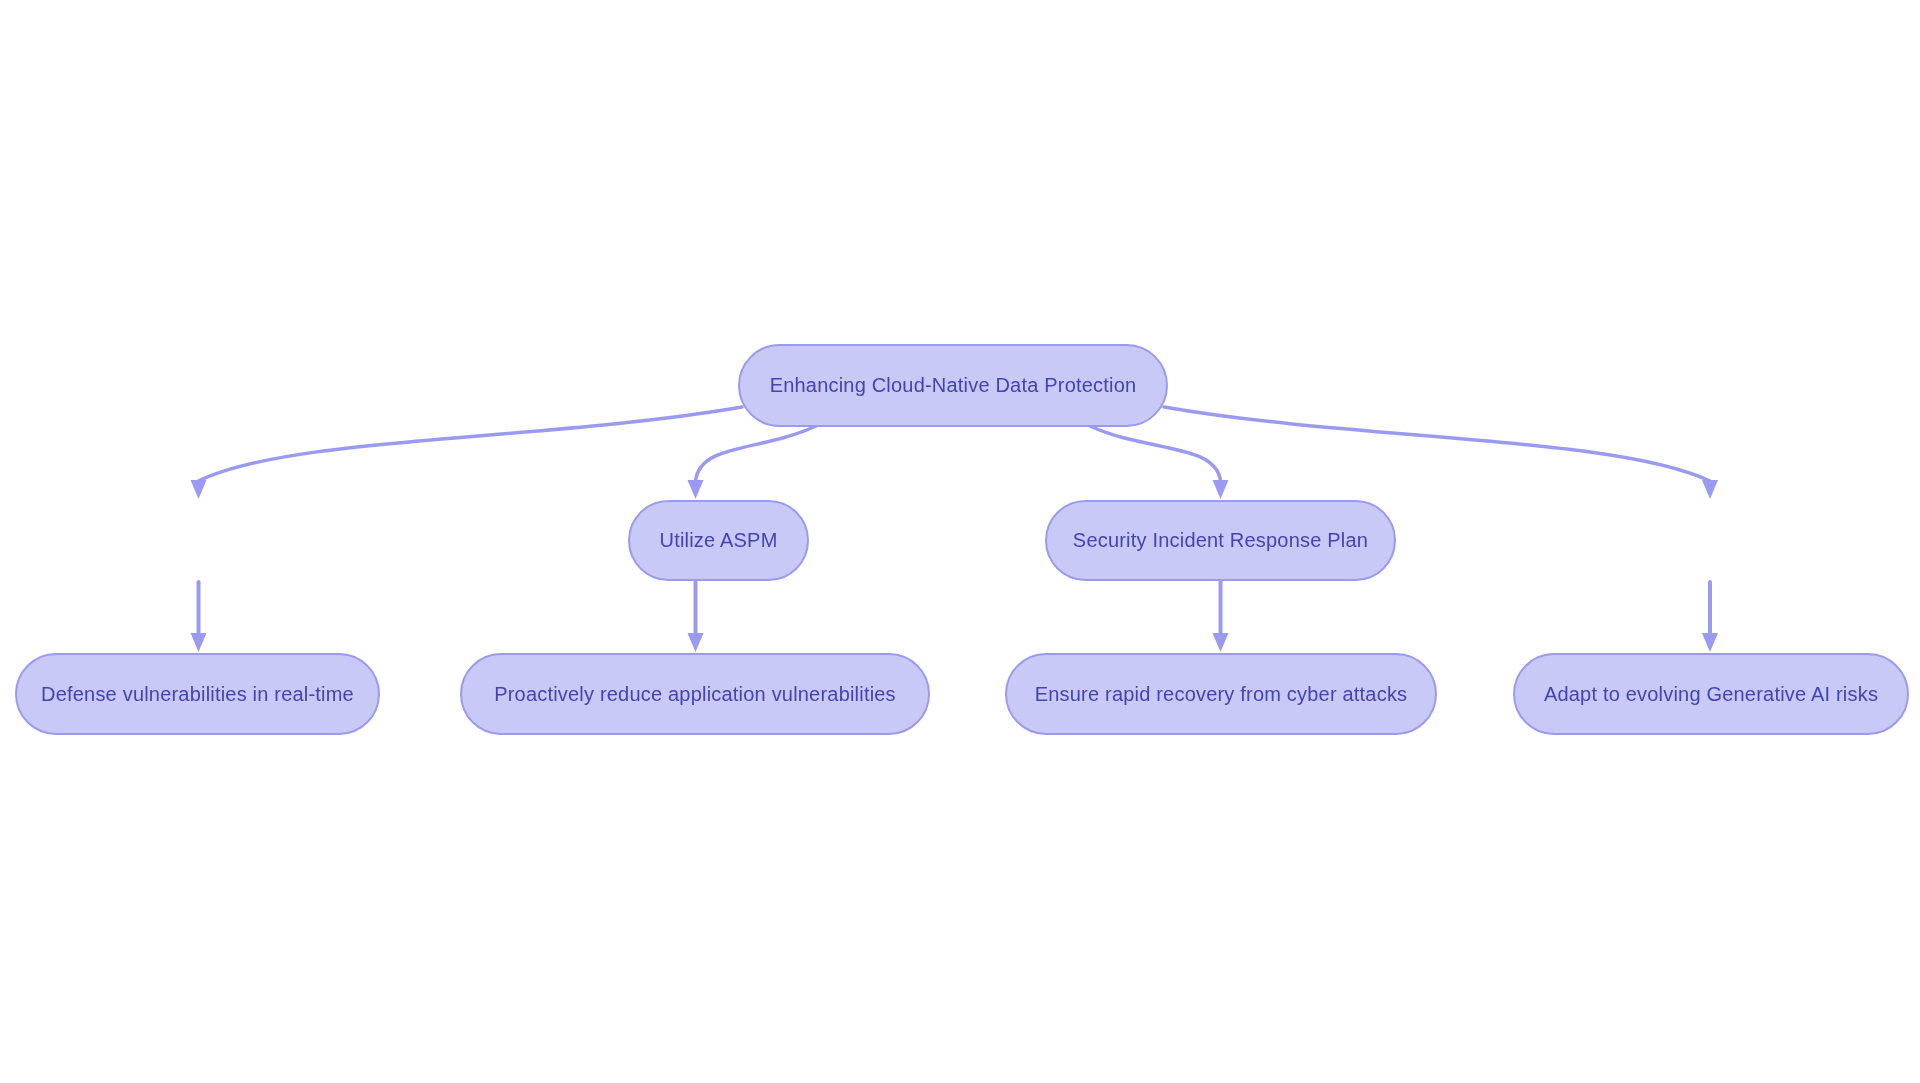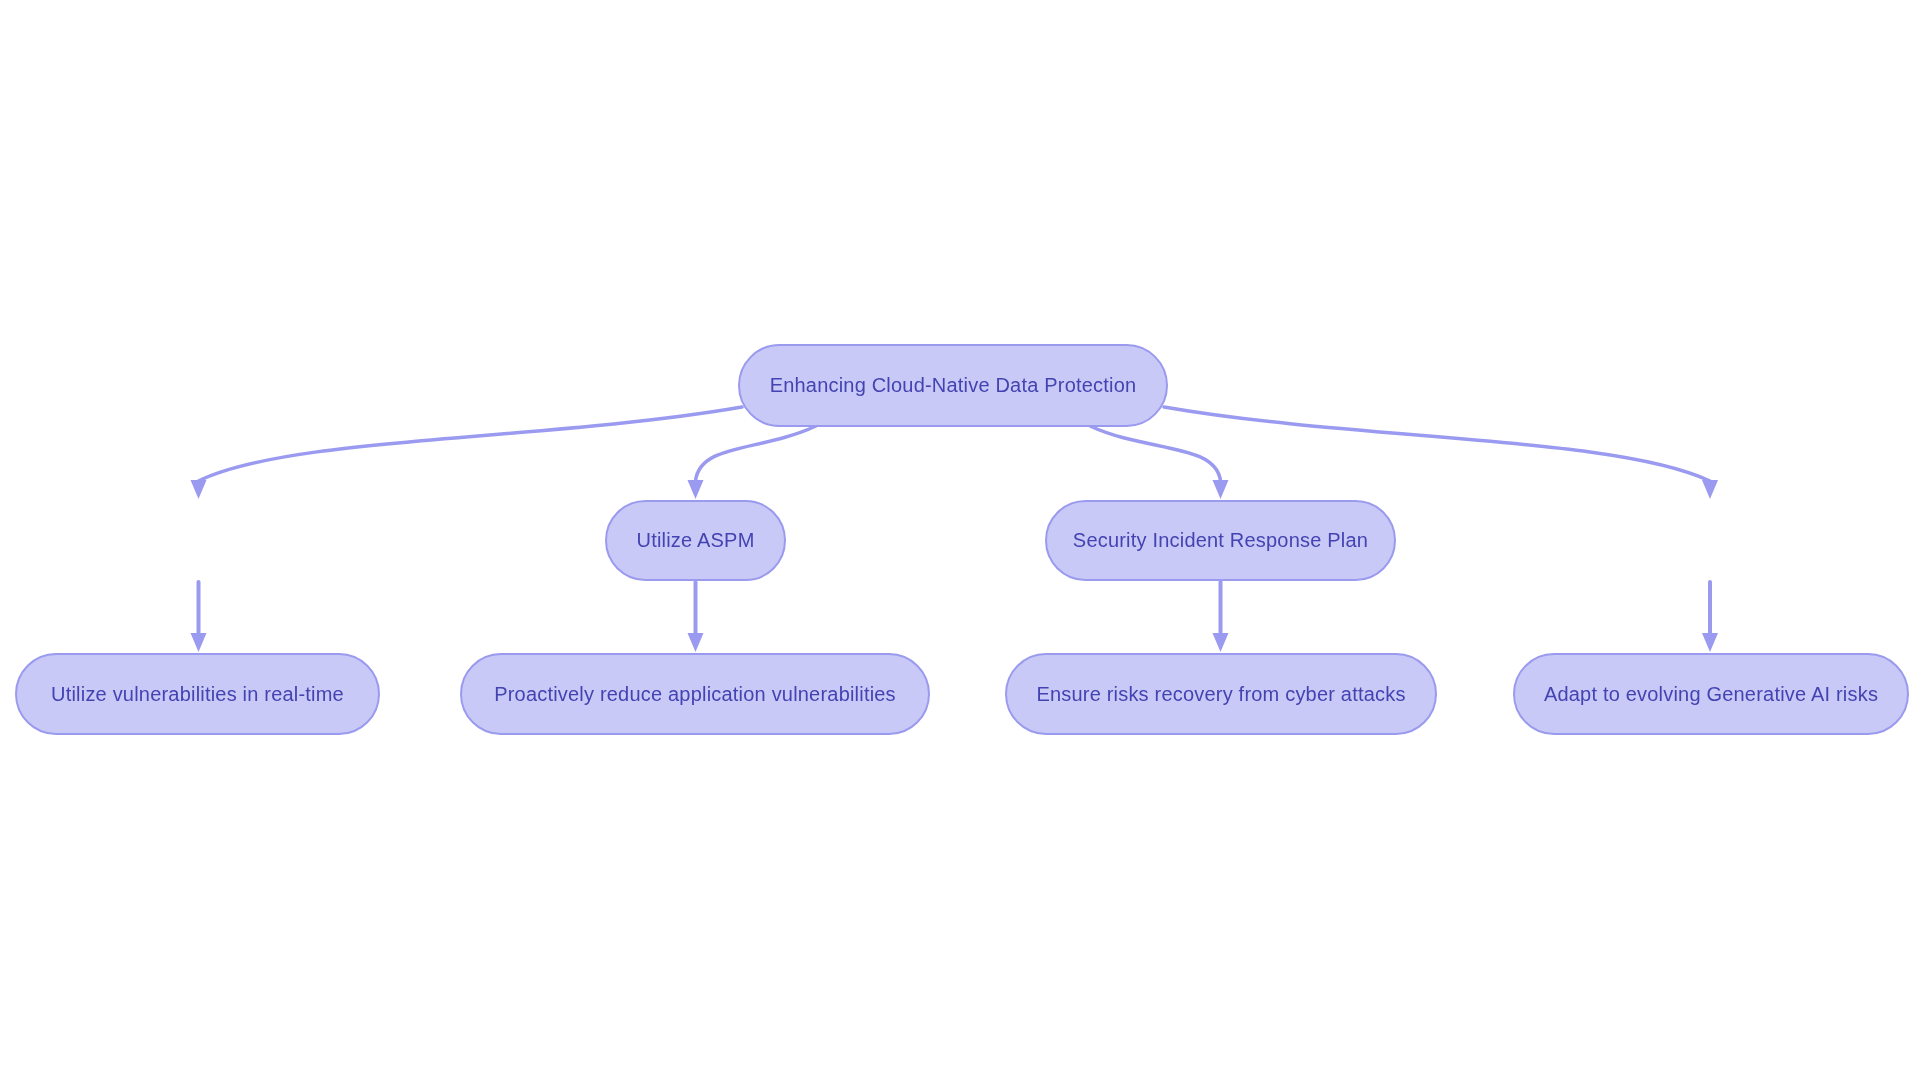--- a/index.html
+++ b/index.html
@@ -47,21 +47,21 @@
     border-radius: 42px;
     color: var(--text);
     font-size: 20px;
     letter-spacing: 0.2px;
     white-space: nowrap;
     text-align: center;
   }
   
   .n-root { left: 738px; top: 344px; width: 430px; height: 83px; }
   .n-b0 { left: 37px;   top: 500px; width: 323px; height: 81px; }
-  .n-b1 { left: 605px;  top: 500px; width: 181px; height: 81px; }
+  .n-b1 { left: 628px;  top: 500px; width: 181px; height: 81px; }
   .n-b2 { left: 1045px; top: 500px; width: 351px; height: 81px; }
   .n-b3 { left: 1555px; top: 500px; width: 310px; height: 81px; }
   .n-c0 { left: 15px;   top: 653px; width: 365px; height: 82px; }
   .n-c1 { left: 460px;  top: 653px; width: 470px; height: 82px; }
   .n-c2 { left: 1005px; top: 653px; width: 432px; height: 82px; }
   .n-c3 { left: 1513px; top: 653px; width: 396px; height: 82px; }
 </style>
 </head>
 <body>
 
@@ -93,25 +93,25 @@
   </div>
 
   <div class="node n-b1">
     <span>Utilize ASPM</span>
   </div>
   <div class="node n-b2">
     <span>Security Incident Response Plan</span>
   </div>
 
   <div class="node n-c0">
-    <span>Utilize vulnerabilities in real-time</span>
+    <span>Defense vulnerabilities in real-time</span>
   </div>
   <div class="node n-c1">
     <span>Proactively reduce application vulnerabilities</span>
   </div>
   <div class="node n-c2">
-    <span>Ensure risks recovery from cyber attacks</span>
+    <span>Ensure rapid recovery from cyber attacks</span>
   </div>
   <div class="node n-c3">
     <span>Adapt to evolving Generative AI risks</span>
   </div>
 
 </div>
 
 </body></html>

